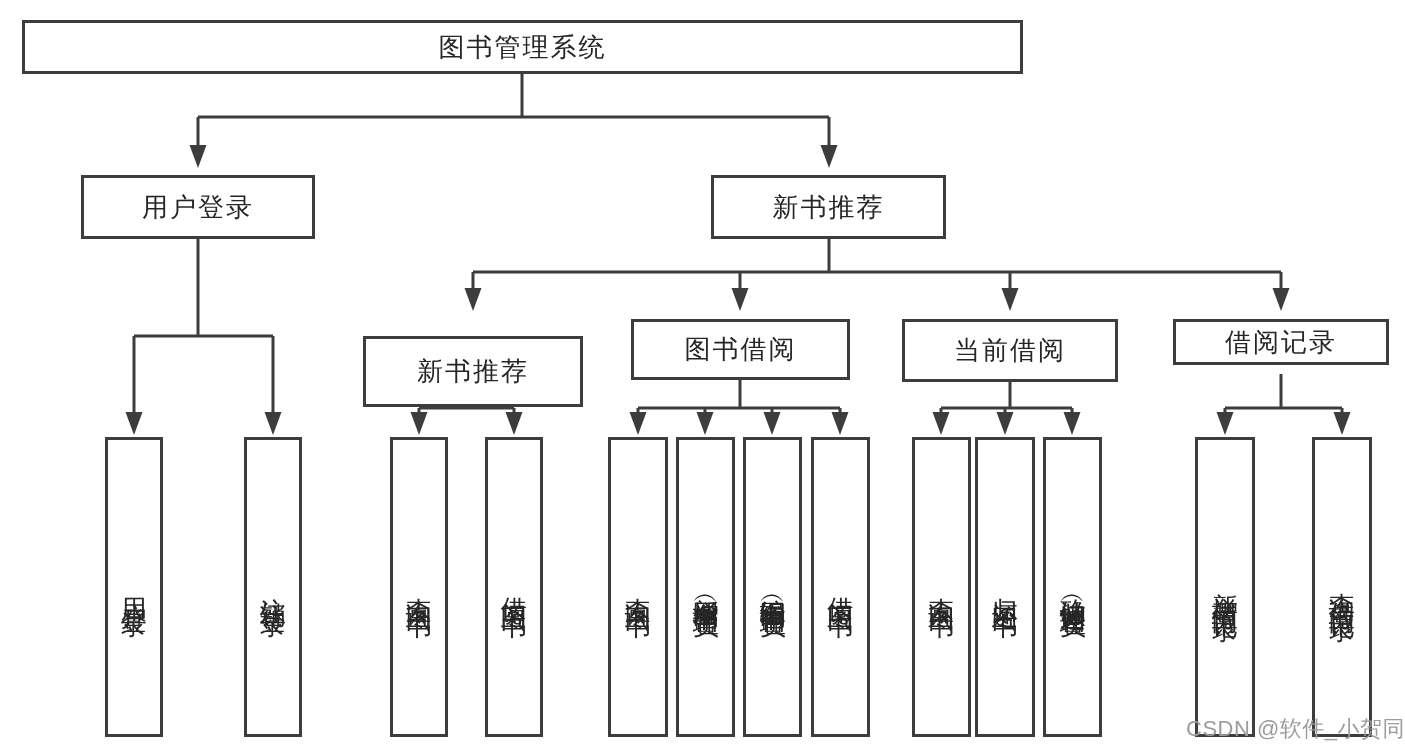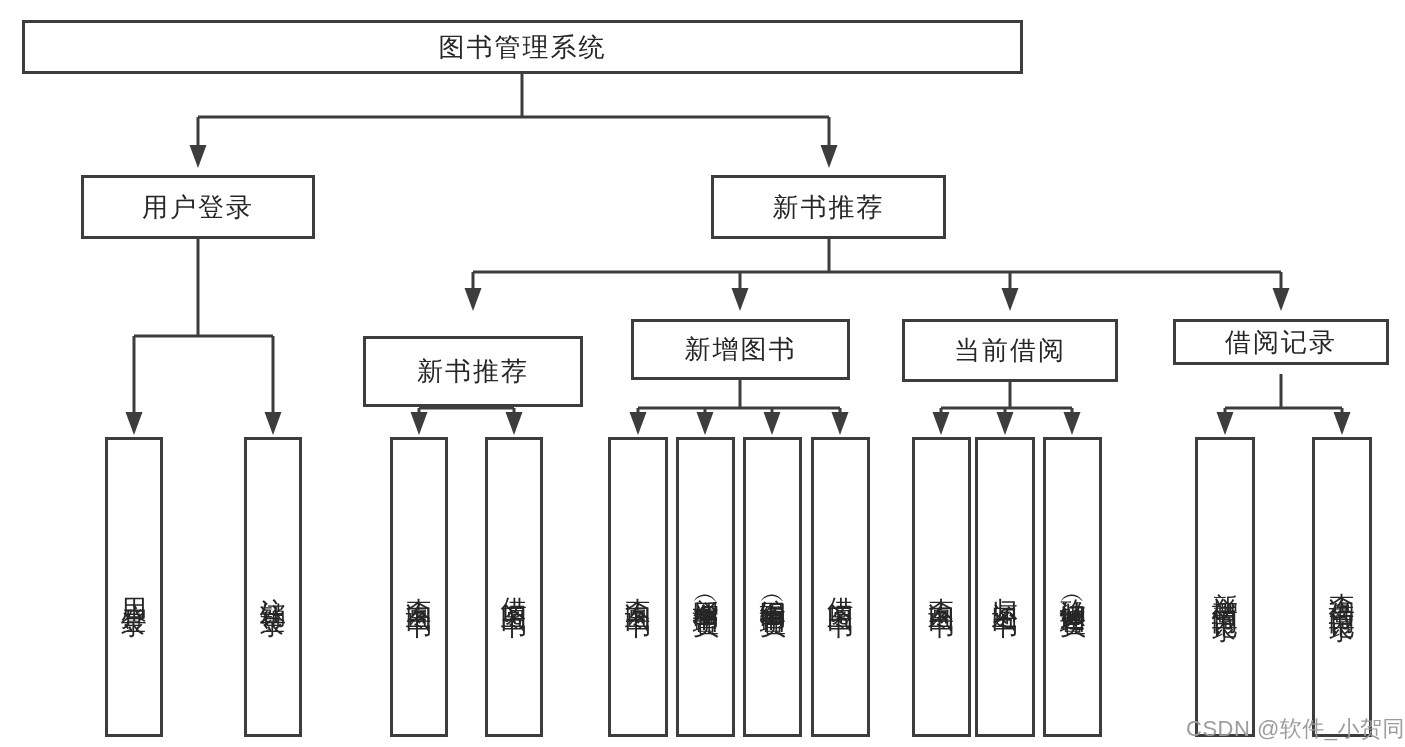--- a/index.html
+++ b/index.html
@@ -115,21 +115,21 @@
       <line x1="1342" y1="408" x2="1342" y2="417" stroke="#3d3d3d" stroke-width="3"></line>
       <polygon points="1333.5,412 1350.5,412 1342,435" fill="#3d3d3d"></polygon>
     </svg>
 
   <div class="box hlabel" style="left:22px; top:14px; width:1001px; height:54px;">图书管理系统</div>
 
   <div class="box hlabel" style="left:81px; top:169px; width:234px; height:64px;">用户登录</div>
   <div class="box hlabel" style="left:711px; top:169px; width:235px; height:64px;">新书推荐</div>
 
   <div class="box hlabel" style="left:363px; top:330px; width:220px; height:71px;">新书推荐</div>
-  <div class="box hlabel" style="left:631px; top:313px; width:219px; height:61px;">新增图书</div>
+  <div class="box hlabel" style="left:631px; top:313px; width:219px; height:61px;">图书借阅</div>
   <div class="box hlabel" style="left:902px; top:313px; width:216px; height:63px;">当前借阅</div>
   <div class="box hlabel" style="left:1173px; top:313px; width:216px; height:46px;">借阅记录</div>
 
   <div class="box vlabel" style="left:105px; top:437px; width:58px; height:300px;">用户登录</div>
   <div class="box vlabel" style="left:244px; top:437px; width:58px; height:300px;">注销登录</div>
 
   <div class="box vlabel" style="left:390px; top:437px; width:58px; height:300px;">查询图书</div>
   <div class="box vlabel" style="left:485px; top:437px; width:58px; height:300px;">借阅图书</div>
 
   <div class="box vlabel" style="left:608px; top:437px; width:60px; height:300px;">查询图书</div>

